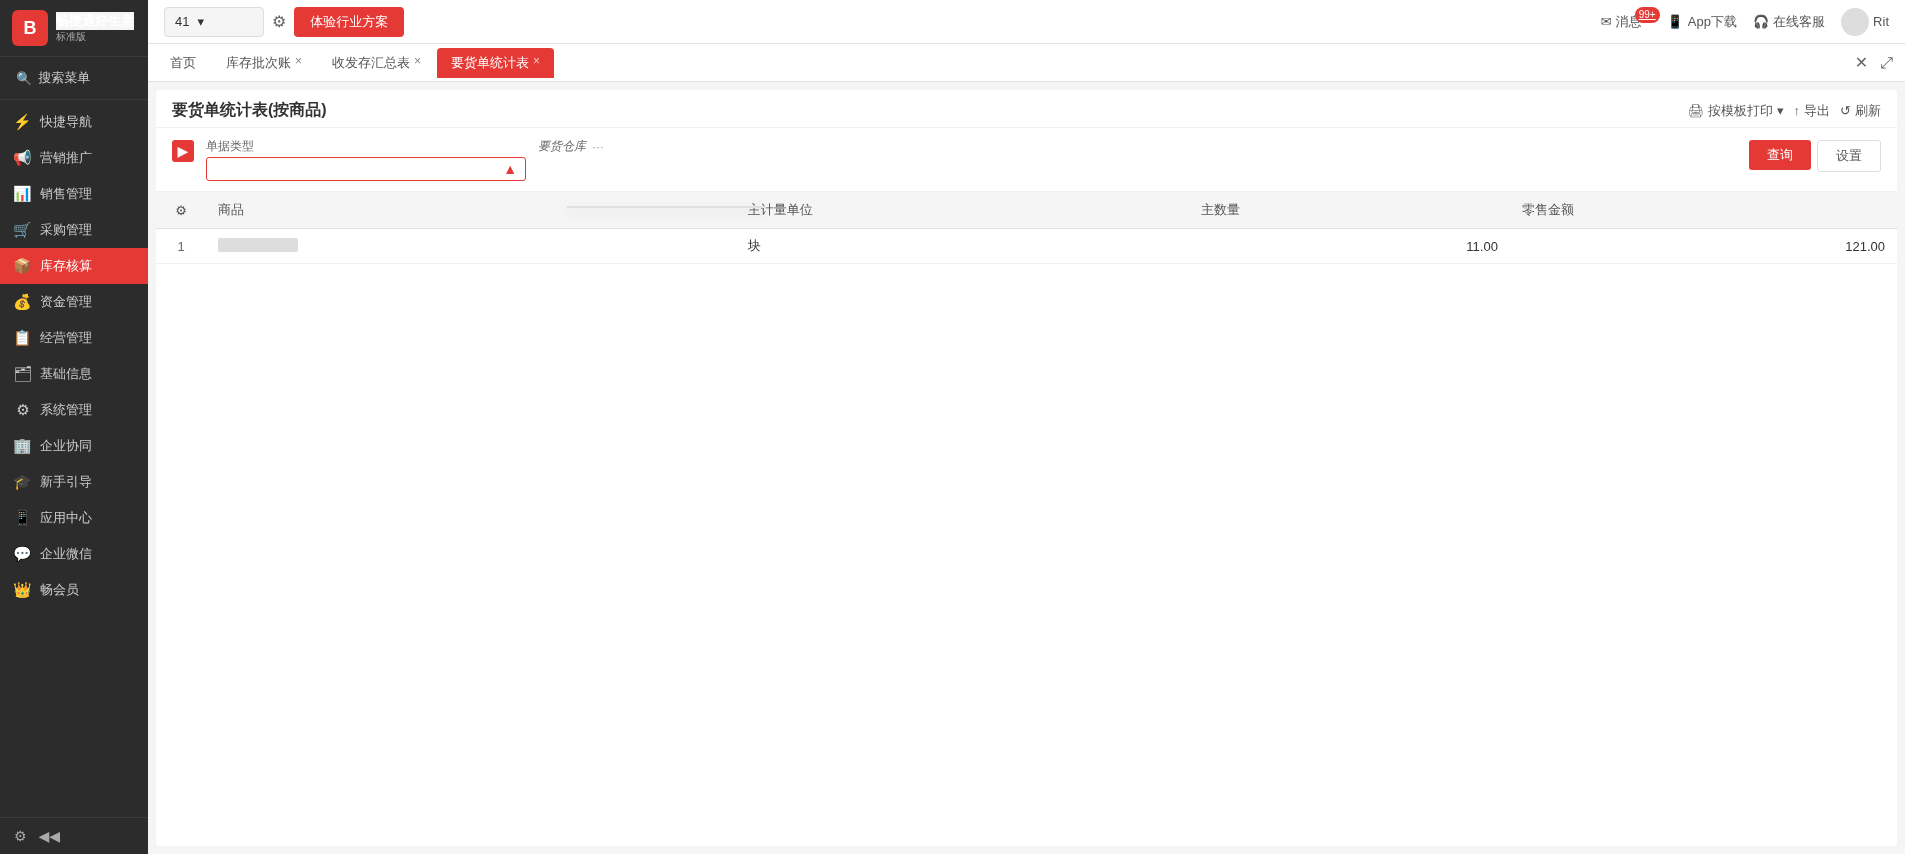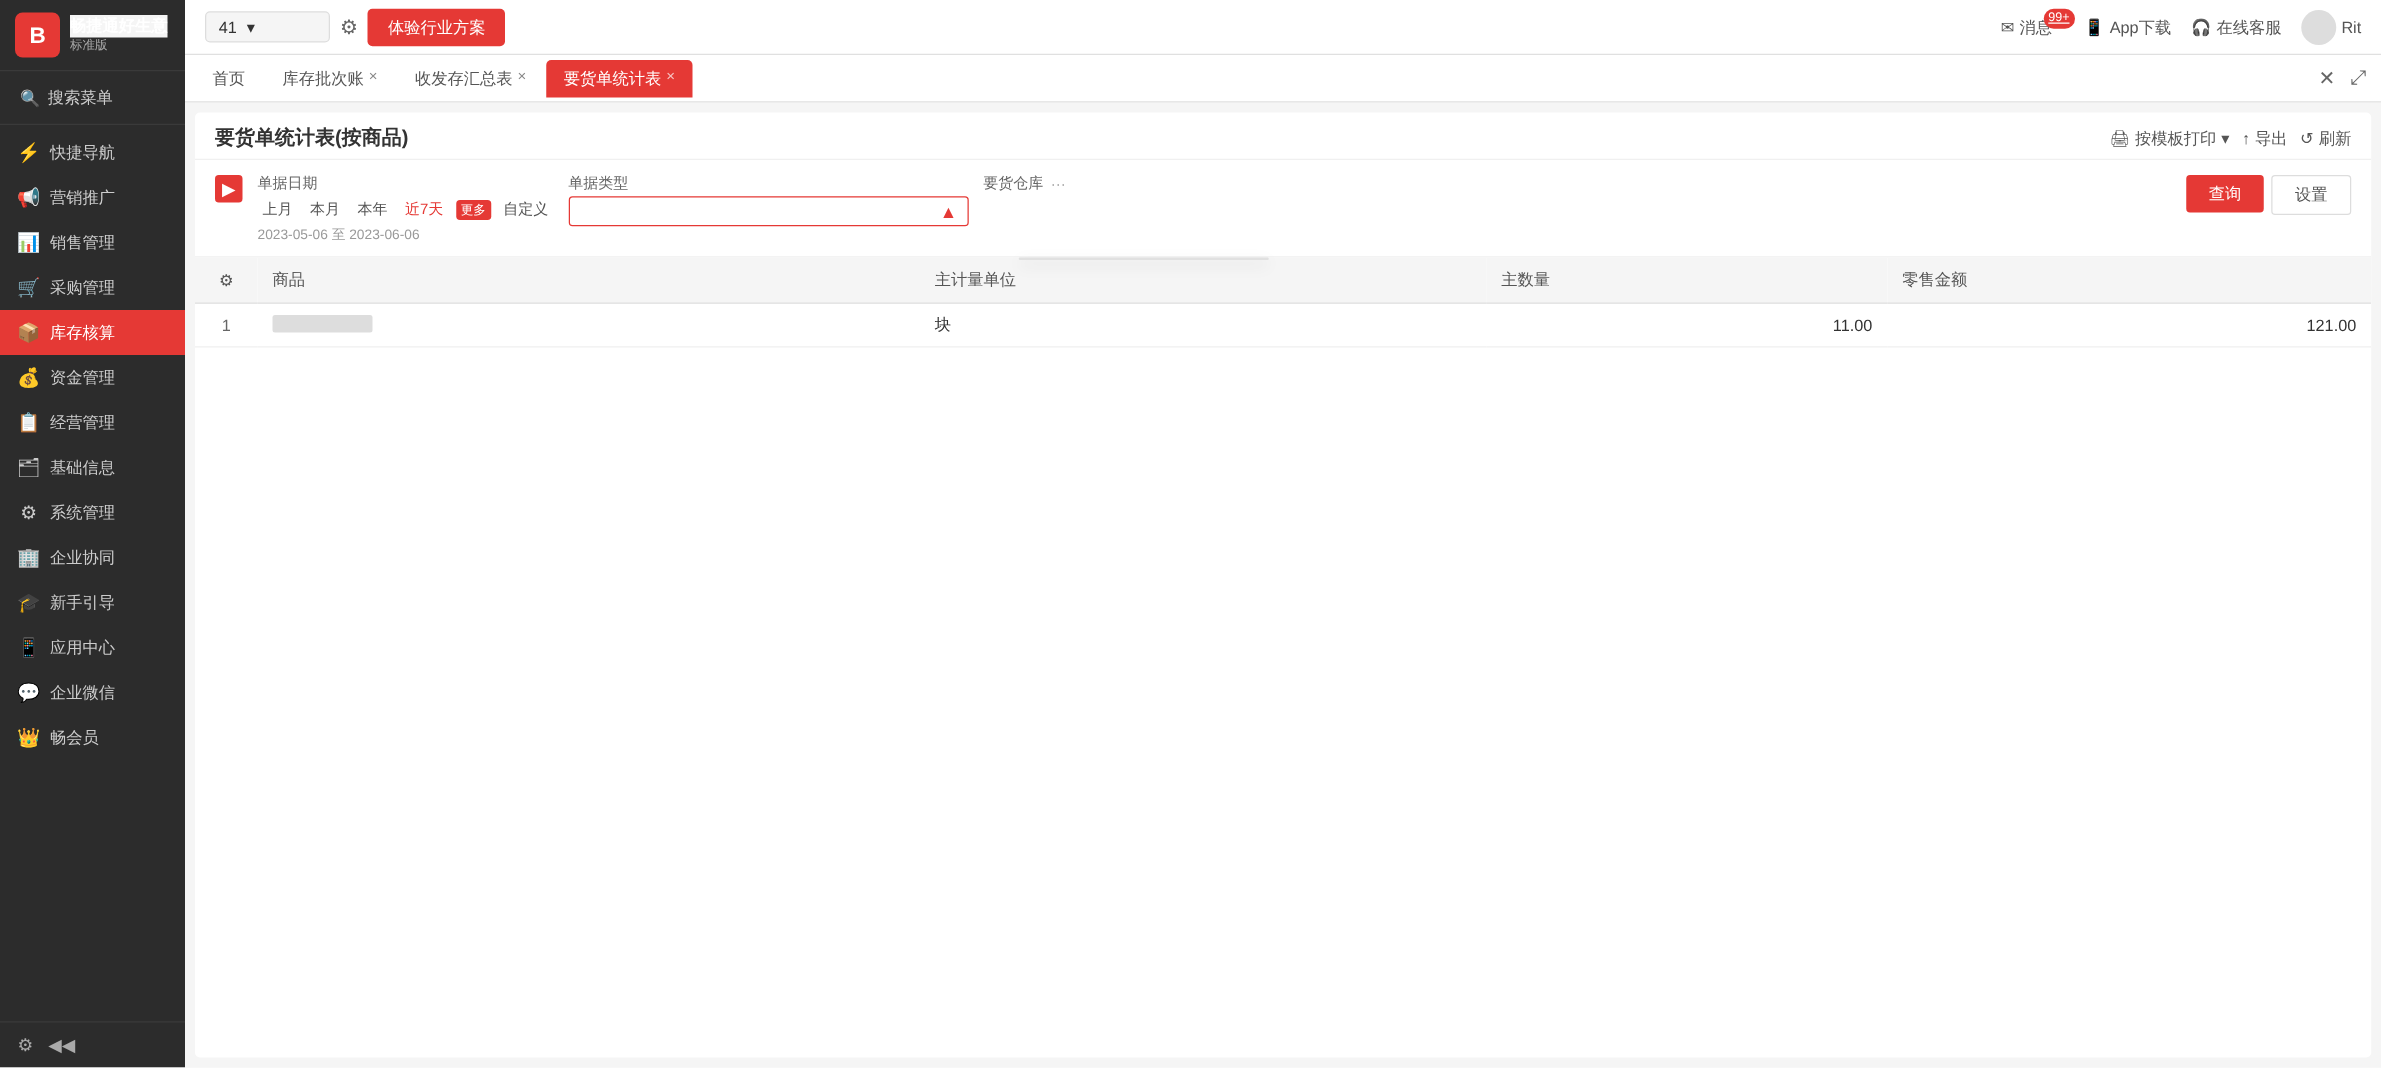--- a/index.html
+++ b/index.html
@@ -116,21 +116,20 @@
       height: 44px;
       display: flex;
       align-items: center;
       padding: 0 16px;
       border-bottom: 1px solid #e0e0e0;
       gap: 12px;
       flex-shrink: 0;
     }
     .topbar-left {
       display: flex;
-      align-items: center;
       gap: 8px;
       flex: 1;
     }
     .topbar-selector {
       display: flex;
       align-items: center;
       gap: 4px;
       background: #f5f5f5;
       border: 1px solid #ddd;
       border-radius: 4px;
@@ -394,20 +393,21 @@
     }
     .dropdown-item.selected { background: #fde8e8; color: #e53935; }
 
     
     .filter-warehouse {
       display: flex;
       align-items: center;
       gap: 6px;
       font-size: 12px;
       color: #666;
+      font-style: italic;
     }
     .warehouse-label { }
     .warehouse-dots {
       color: #999;
       cursor: pointer;
     }
     .filter-actions {
       display: flex;
       gap: 6px;
       margin-left: auto;
@@ -647,32 +647,20 @@
         <button class="header-action-btn">
           <span>↺</span>
           <span>刷新</span>
         </button>
       </div>
     </div>
 
     <div class="filter-bar">
       <button class="filter-expand-btn">▶</button>
 
-      <div class="filter-date-group">
-        <div class="filter-label">单据日期</div>
-        <div class="date-options">
-          <button class="date-btn">上月</button>
-          <button class="date-btn">本月</button>
-          <button class="date-btn">本年</button>
-          <button class="date-btn active-date">近7天</button>
-          <span class="date-badge">更多</span>
-          <button class="date-btn">自定义</button>
-        </div>
-        <div class="date-range">2023-05-06 至 2023-06-06</div>
-      </div>
 
       <div class="filter-type-group">
         <div class="filter-type-label">单据类型</div>
         <div class="filter-type-input-wrap">
           <input class="filter-type-input" type="text" value="" style="">
           <span class="filter-type-caret">▲</span>
         </div>
 
         <div class="dropdown-menu">
         </div>

